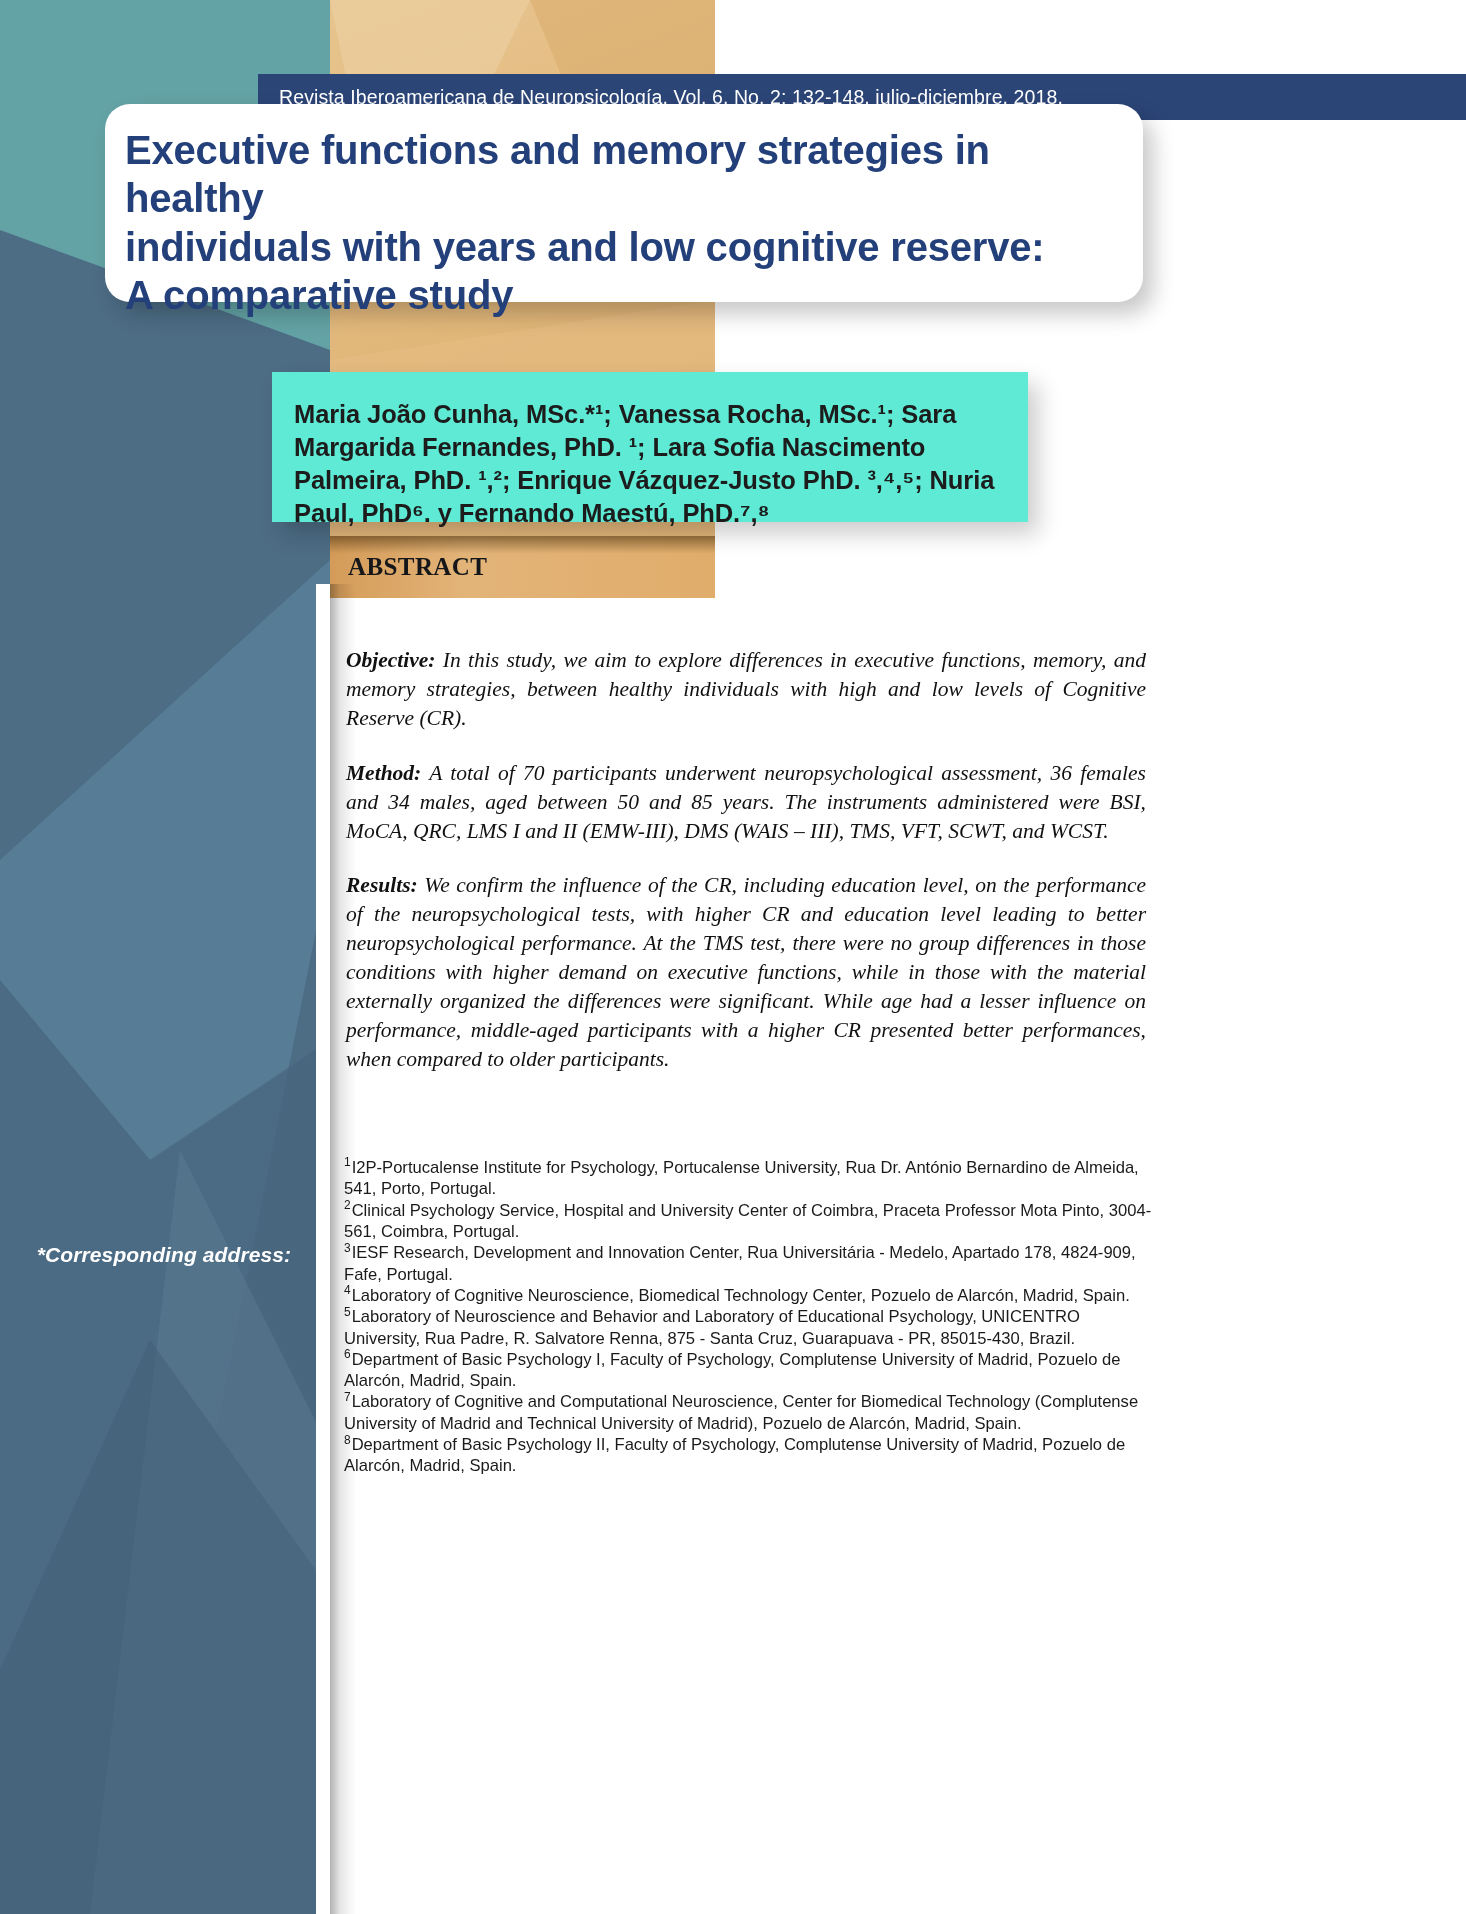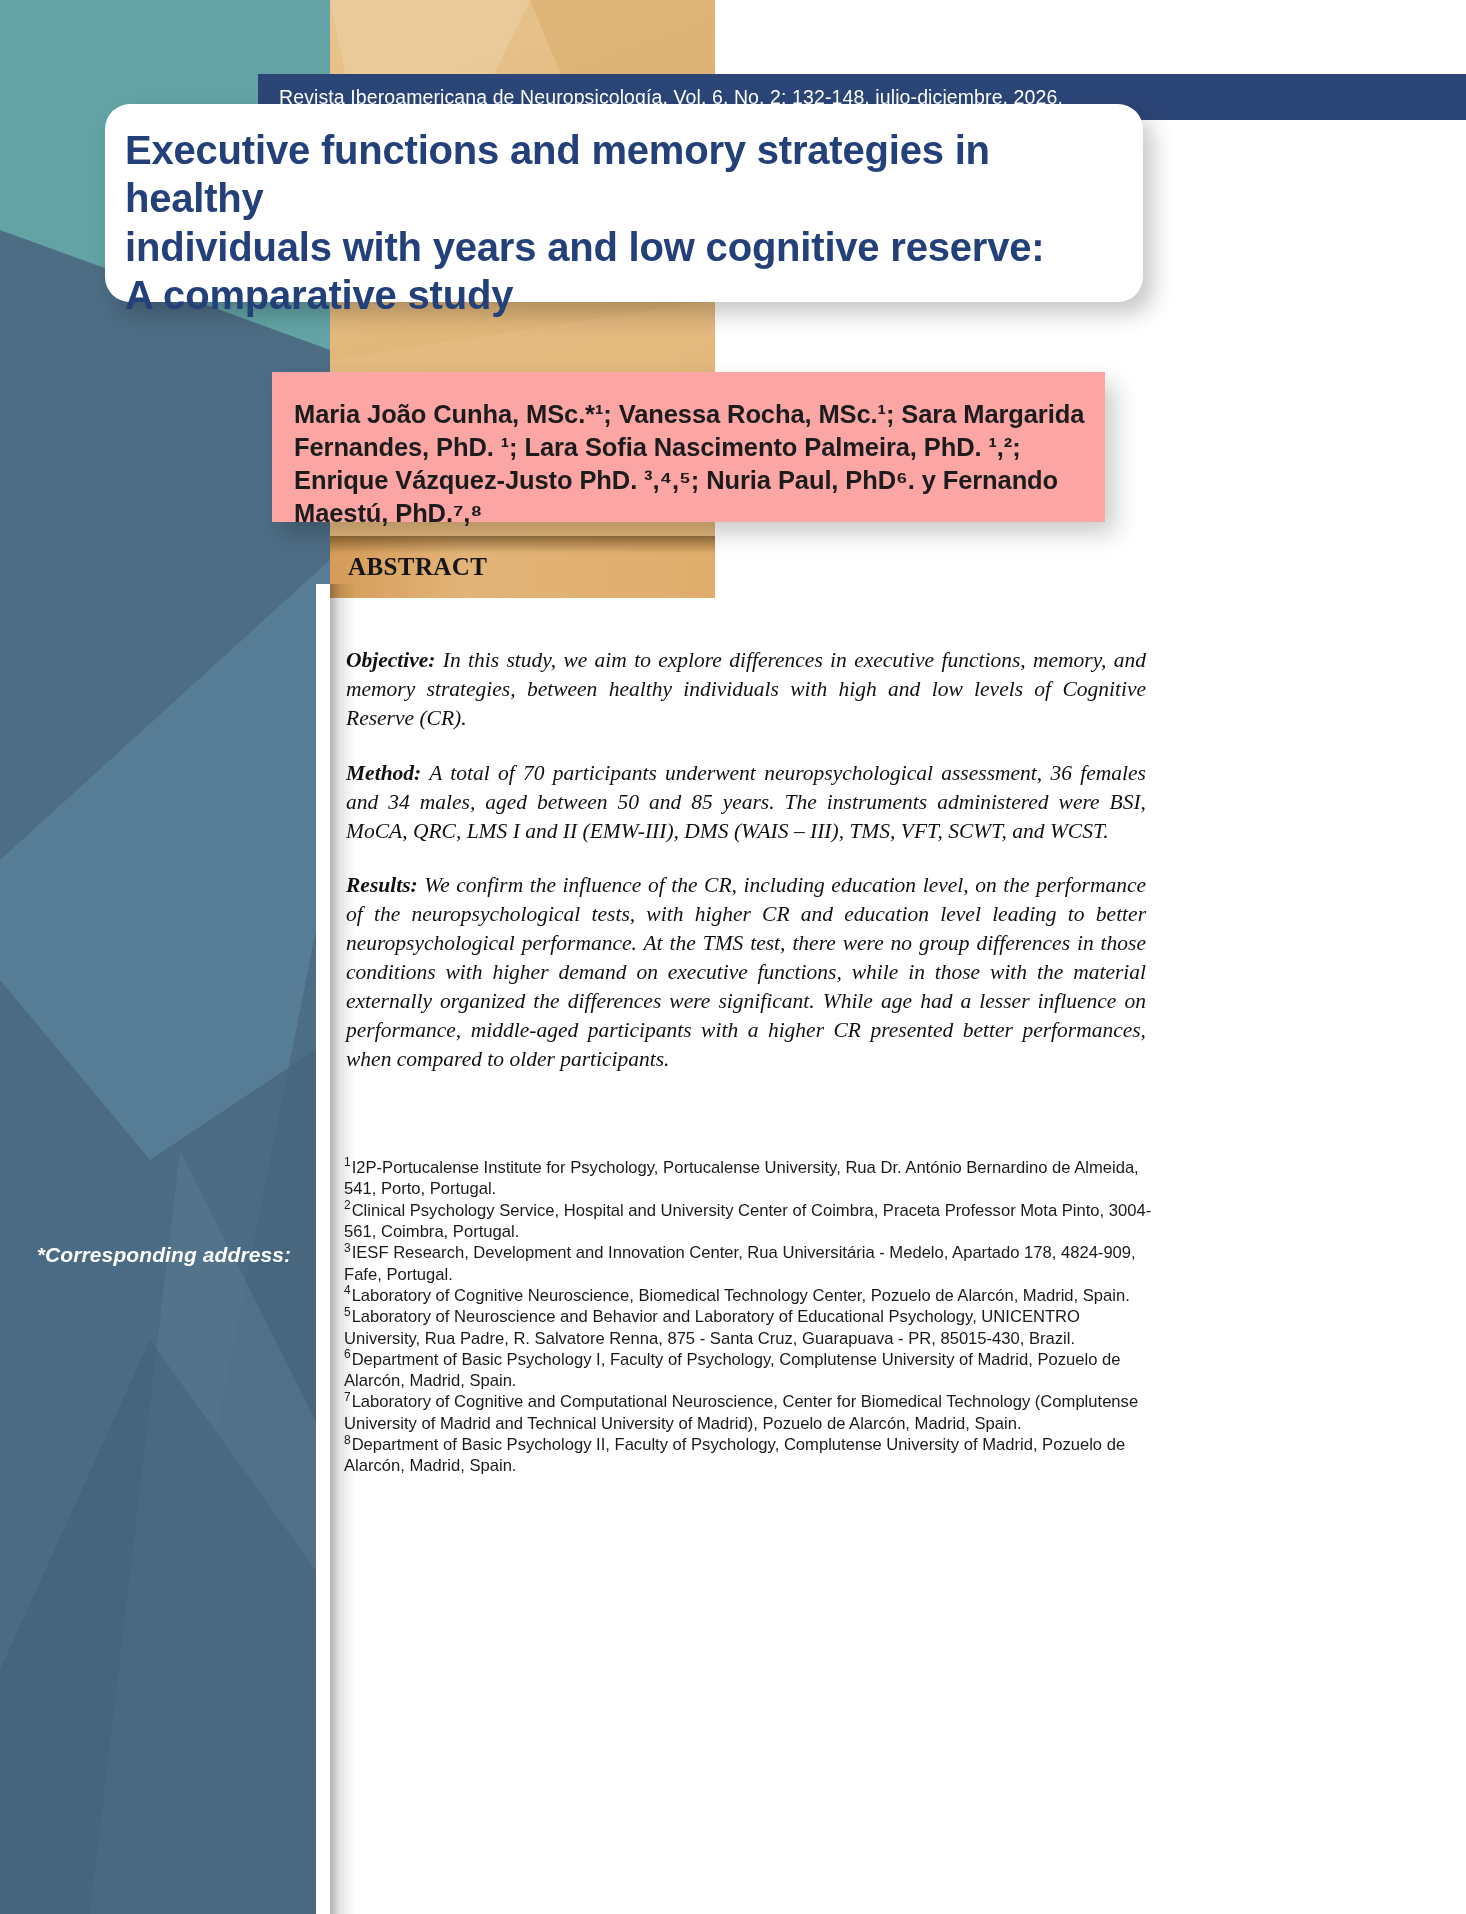--- a/index.html
+++ b/index.html
@@ -174,23 +174,23 @@
   .title-text .tline {
     display: block;
     padding-left: 10px;
   }
 
   
   .authors-card {
     position: absolute;
     left: 272px;
     top: 372px;
-    width: 833px;
+    width: 756px;
     height: 150px;
-    background: #fca5a5;
+    background: #5eead4;
     box-shadow: 10px 12px 22px rgba(0,0,0,.20);
     z-index: 5;
   }
   .authors-text {
     position: absolute;
     left: 22px;
     top: 26px;
     right: 12px;
     color: #1c1c1c;
     font-family: "Liberation Sans Narrow", "Liberation Sans", sans-serif;
@@ -343,21 +343,21 @@
     <div class="slate-wedge-c"></div>
     <div class="slate-wedge-d"></div>
     <div class="slate-wedge-e"></div>
     <div class="sand-panel"></div>
     <div class="sand-tri-1"></div>
     <div class="sand-tri-2"></div>
     <div class="sand-tri-3"></div>
   </div>
 
   <div class="top-banner">
-    <span class="top-banner-text">Revista Iberoamericana de Neuropsicología, Vol. 6, No. 2: 132-148, julio-diciembre, 2026.</span>
+    <span class="top-banner-text">Revista Iberoamericana de Neuropsicología, Vol. 6, No. 2: 132-148, julio-diciembre, 2018.</span>
   </div>
 
   <div class="title-card">
     <div class="title-text">
       <span class="tline">Executive functions and memory strategies in healthy</span>
       <span class="tline">individuals with years and low cognitive reserve:</span>
       <span class="tline">A comparative study</span>
     </div>
   </div>
 

